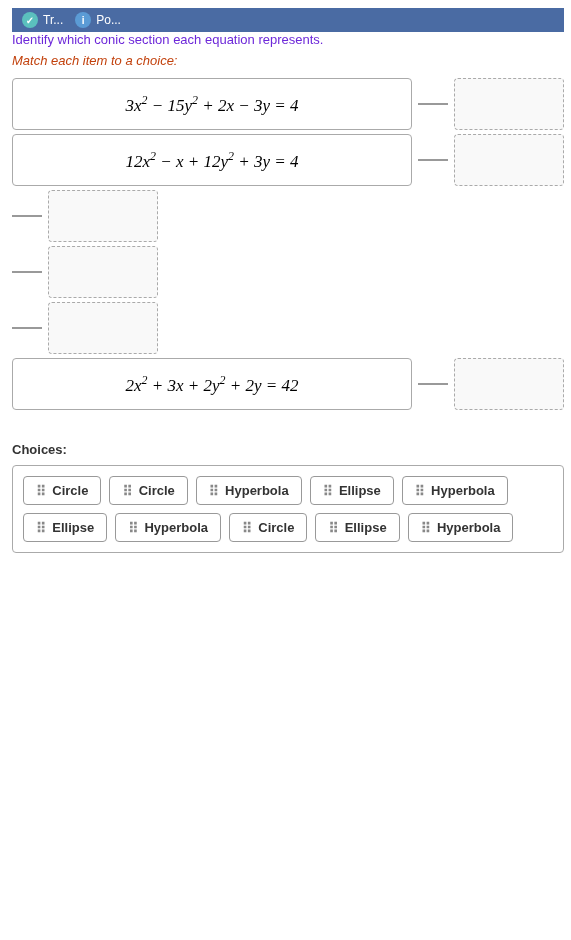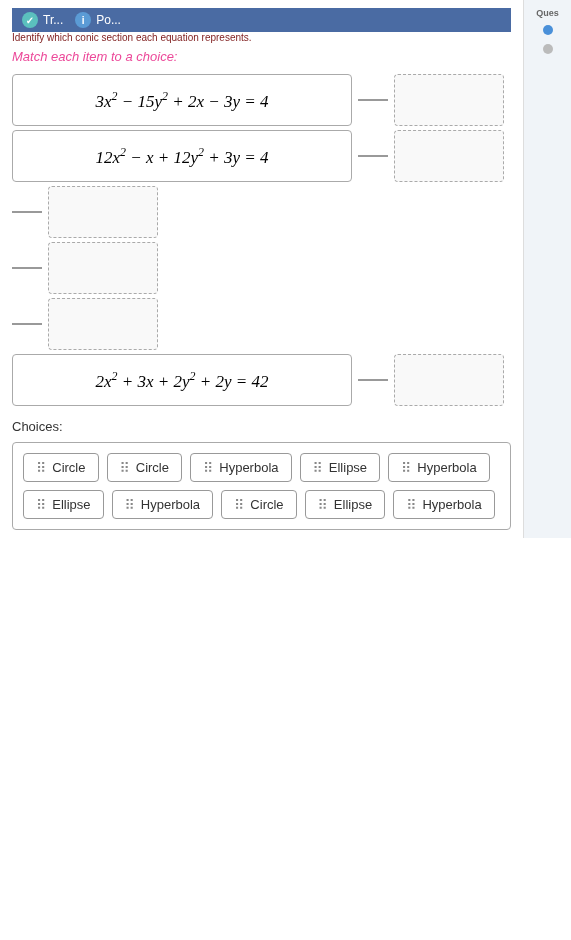--- a/index.html
+++ b/index.html
@@ -6,49 +6,49 @@
     body {
       font-family: Arial, sans-serif;
       background: #fff;
       width: 571px;
       min-height: 940px;
       overflow-x: hidden;
       font-size: 14px;
     }
 
     .instruction-text {
-      font-size: 10px;
-      color: #7f1d1d;
+      font-size: 13px;
+      color: #6d28d9;
       margin-bottom: 6px;
     }
 
     .match-label {
       font-size: 13px;
       font-style: italic;
-      color: #ec4899;
+      color: #c2410c;
       margin-bottom: 10px;
     }
 
     .match-area {
       display: flex;
       flex-direction: column;
       gap: 4px;
     }
 
     .match-row {
       display: flex;
       align-items: center;
       gap: 6px;
     }
 
     .equation-box {
       background: #fff;
       border: 1.5px solid #aaa;
       border-radius: 4px;
-      width: 340px;
+      width: 400px;
       min-height: 52px;
       display: flex;
       align-items: center;
       justify-content: center;
       padding: 6px 10px;
     }
 
     .equation-box .math {
       font-size: 17px;
       font-family: 'Times New Roman', serif;
@@ -64,21 +64,22 @@
 
     .answer-box {
       border: 1.5px dashed #aaa;
       border-radius: 4px;
       width: 110px;
       min-height: 52px;
       background: #f9f9f9;
     }
 
     .choices-section {
-      margin-top: 13px;
+      margin-top: 32px;
+      font-weight: bold;
     }
 
     .choices-label {
       font-size: 13px;
       color: #333;
       margin-bottom: 8px;
     }
 
     .choices-grid {
       border: 1.5px solid #aaa;

